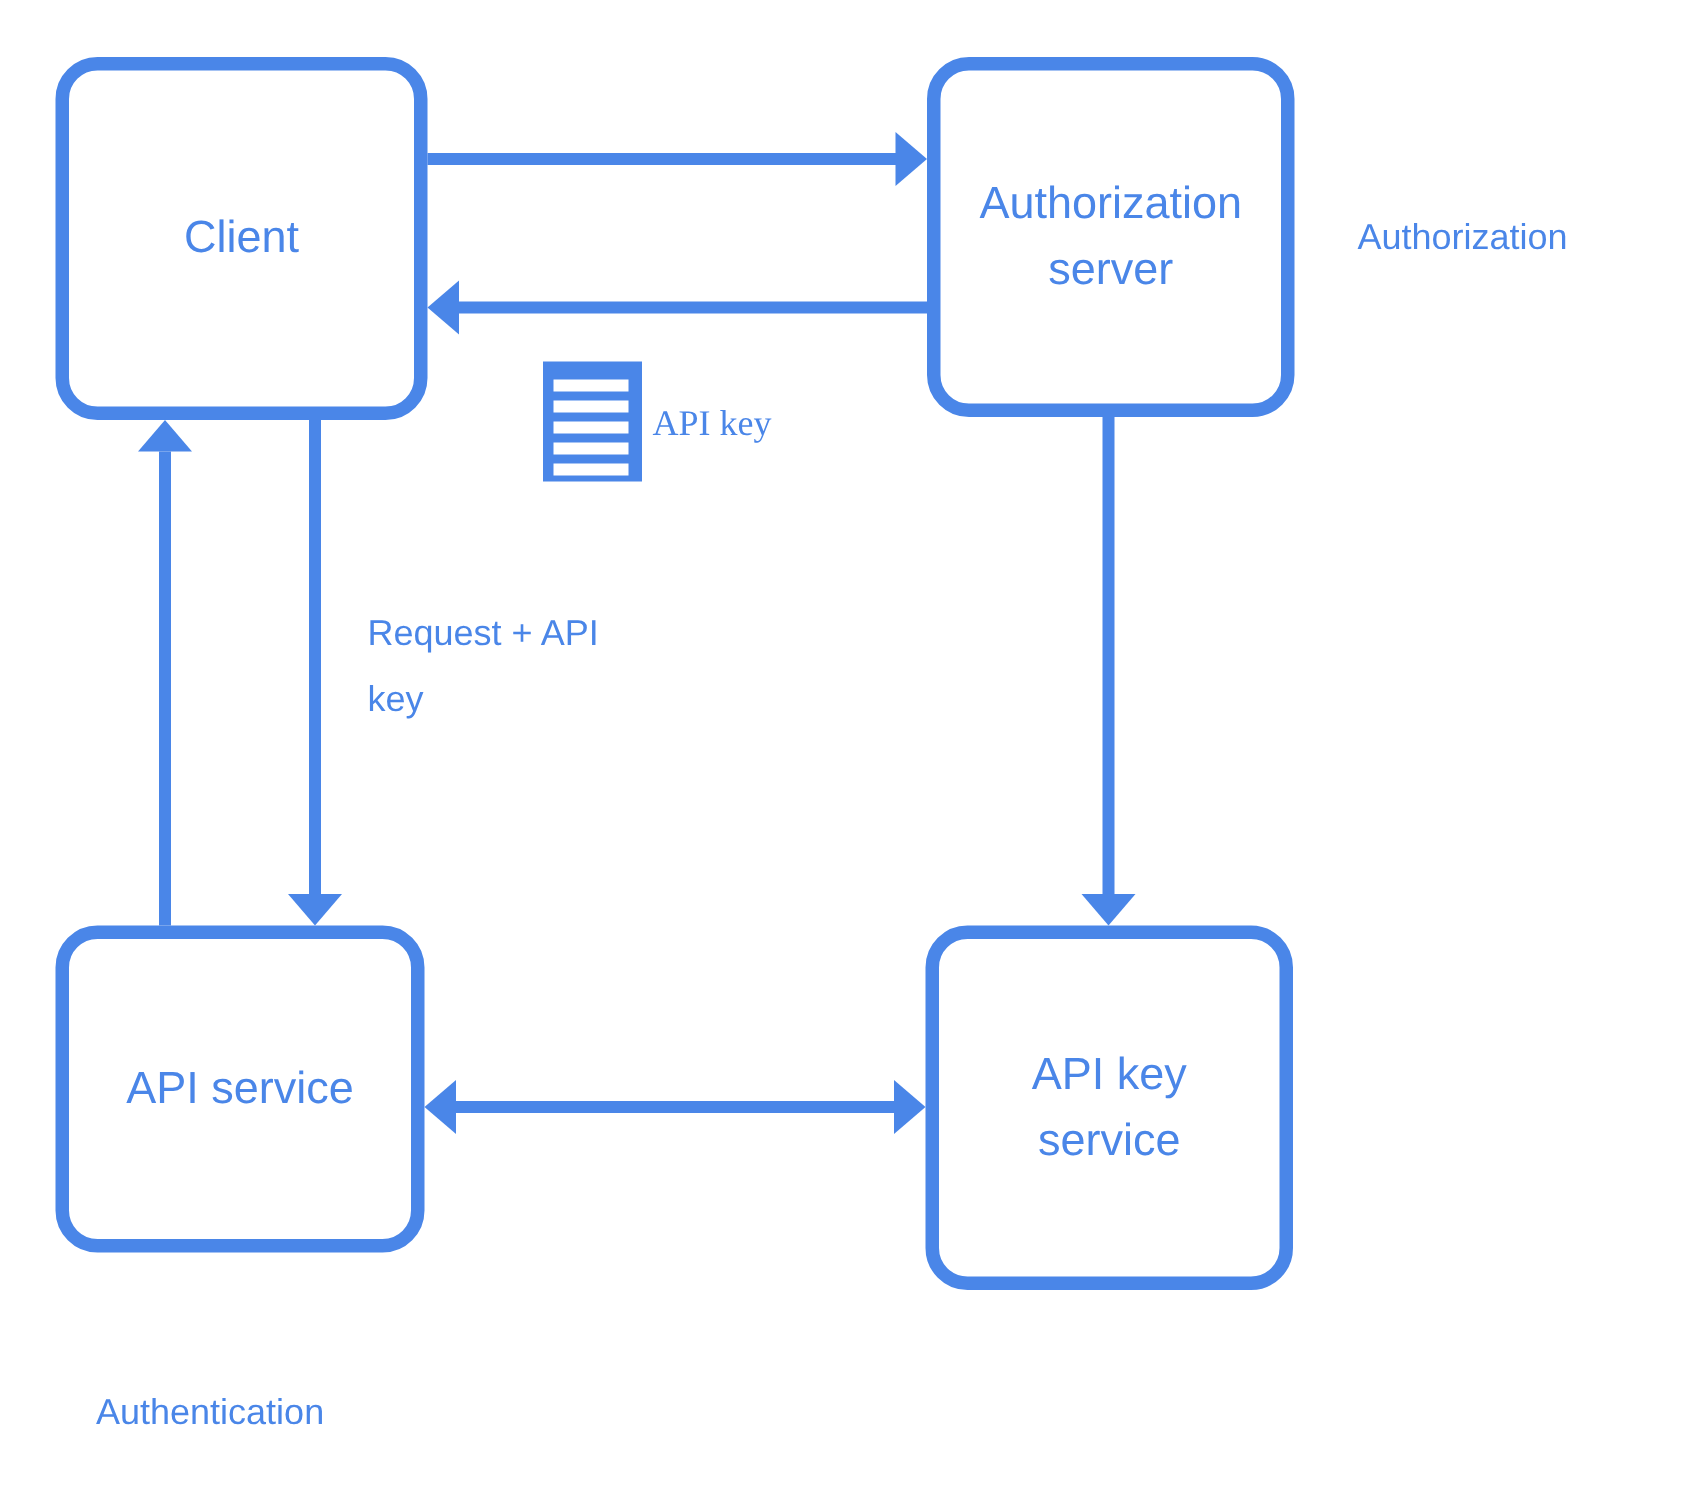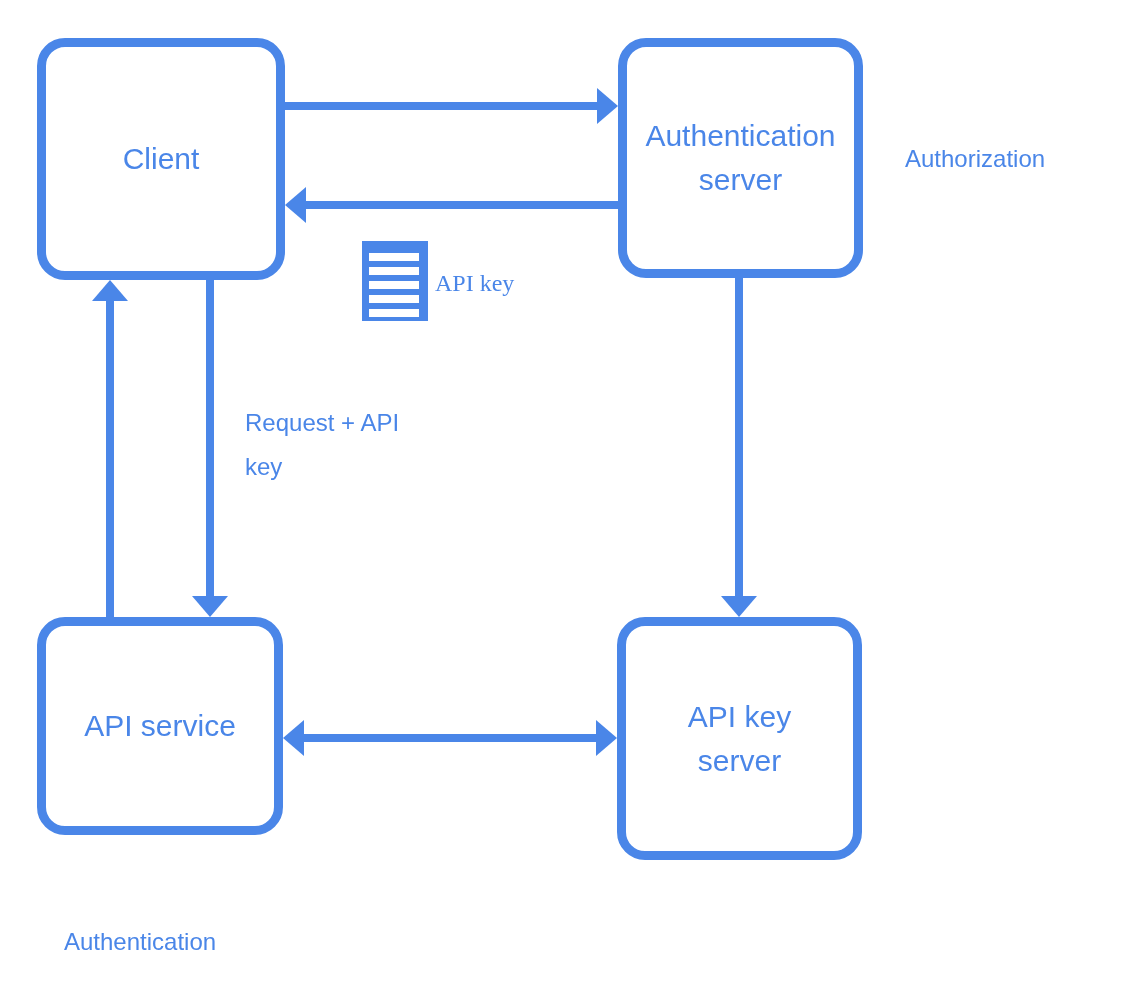--- a/index.html
+++ b/index.html
@@ -98,29 +98,29 @@
 </head>
 <body>
 
 <div class="canvas">
 
   <div class="node" id="node-client">
     <span class="node-label">Client</span>
   </div>
 
   <div class="node" id="node-auth-server">
-    <span class="node-label">Authentication server</span>
+    <span class="node-label">Authorization server</span>
   </div>
 
   <div class="node" id="node-api-service">
     <span class="node-label">API service</span>
   </div>
 
   <div class="node" id="node-api-key-records">
-    <span class="node-label">API key server</span>
+    <span class="node-label">API key service</span>
   </div>
 
   <div class="arrow-group">
     <div class="line a1-line"></div>
     <div class="head head-right a1-head"></div>
   </div>
 
   <div class="arrow-group">
     <div class="line a2-line"></div>
     <div class="head head-left a2-head"></div>

